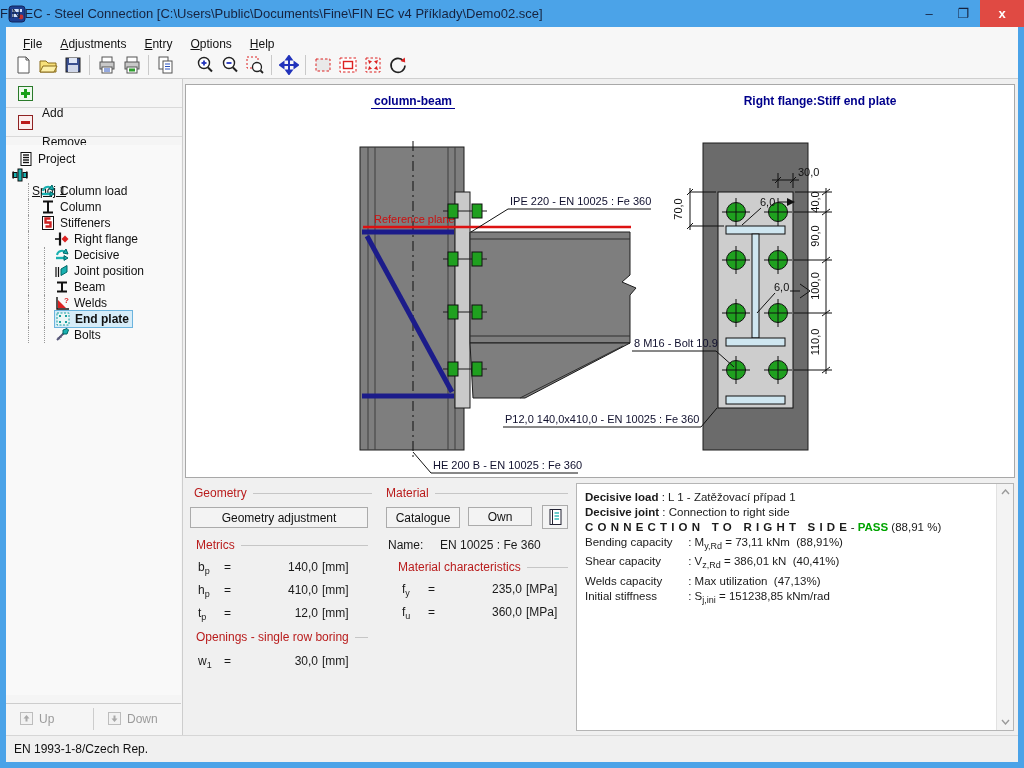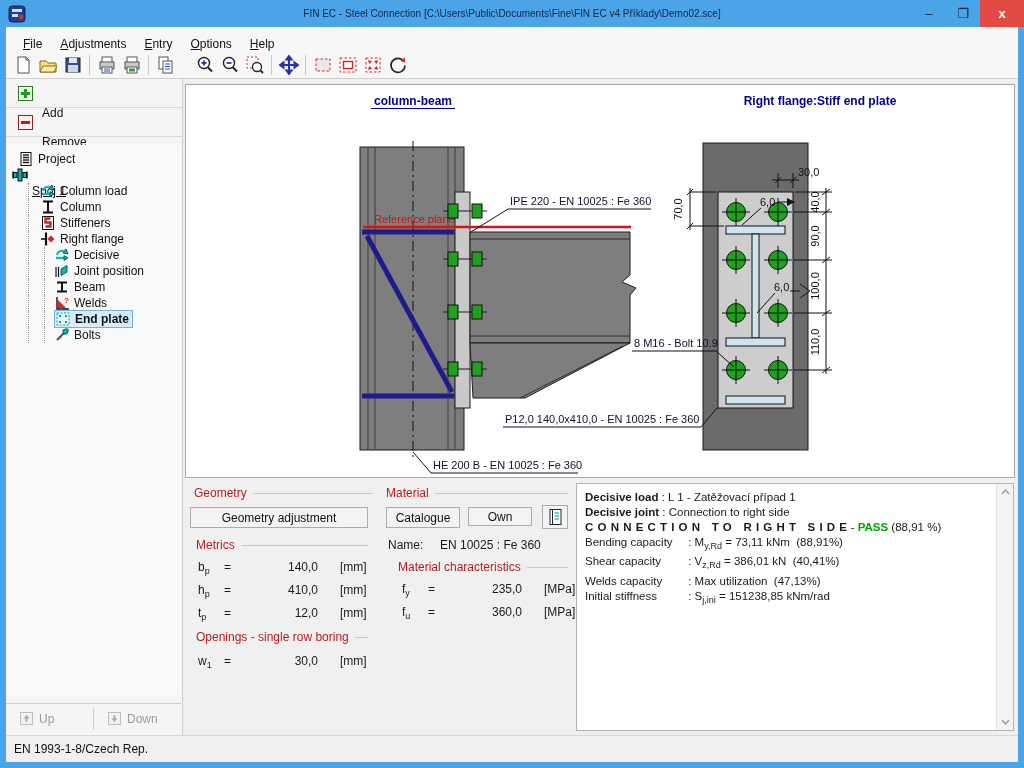--- a/index.html
+++ b/index.html
@@ -2,21 +2,21 @@
 <html><head>
 <meta charset="utf-8">
 <style>
   * { margin:0; padding:0; box-sizing:border-box; }
   html,body { width:1024px; height:768px; overflow:hidden; }
   body { font-family:"Liberation Sans","DejaVu Sans",sans-serif; background:#f0f0f0; position:relative; font-size:12px; color:#1a1a1a; }
 
   
   .titlebar { position:absolute; left:0; top:0; width:1024px; height:27px; background:#4ba3e8; display:flex; align-items:center; }
   .app-icon { width:18px; height:18px; margin-left:8px; }
-  .title-text { position:absolute; left:0; right:0; text-align:center; color:#16233f; font-size:10px; }
+  .title-text { position:absolute; left:0; right:0; text-align:left; color:#16233f; font-size:13px; }
   .caption-btns { position:absolute; right:0; top:0; height:27px; display:flex; }
   .cap-btn { width:34px; height:27px; display:flex; align-items:center; justify-content:center; color:#16233f; font-size:13px; }
   .cap-close { width:44px; background:#e04a43; color:#fff; font-weight:bold; }
   .border-left,.border-right,.border-bottom { position:absolute; background:#4ba3e8; }
   .border-left { left:0; top:27px; width:6px; height:735px; }
   .border-right { left:1018px; top:27px; width:6px; height:735px; }
   .border-bottom { left:0; top:762px; width:1024px; height:6px; }
 
   .menubar { position:absolute; left:6px; top:27px; width:1012px; height:34px; background:#f7f7f7; border-bottom:1px solid #e3e3e3; display:flex; align-items:center; padding-left:8px; }
   .menu-item { padding:4px 9px; color:#111; }
@@ -48,21 +48,21 @@
   
   .geo-panel { position:absolute; left:186px; top:482px; width:386px; height:250px; font-size:12px; }
   .grp-head { display:flex; align-items:center; color:#b91c1c; }
   .grp-head::after { content:""; flex:1; height:1px; background:#c6c6c6; margin-left:6px; }
   .grp-head::before { content:""; width:0; }
   .btn { background:#f3f3f3; border:1px solid #ababab; display:flex; align-items:center; justify-content:center; font-size:12px; color:#111; }
   .vrow { position:absolute; display:flex; align-items:baseline; }
   .vrow .sym { width:26px; }
   .vrow .eq { width:22px; }
   .vrow .val { width:72px; text-align:right; }
-  .vrow .unit { margin-left:22px; }
+  .vrow .unit { margin-left:4px; }
   sub { font-size:9px; }
 
   .results { position:absolute; left:576px; top:483px; width:438px; height:248px; background:#fff; border:1px solid #b5b5b5; }
   .res-body { position:absolute; left:8px; top:6px; right:20px; bottom:4px; font-size:11.5px; line-height:15px; }
   .res-line { white-space:pre; }
   .res-label-b { font-weight:bold; }
   .res-label { display:inline-block; min-width:100px; }
   .pass { color:#00a400; font-weight:bold; }
   .caps { font-weight:bold; letter-spacing:0.5px; }
   .res-scroll { position:absolute; right:0; top:0; bottom:0; width:17px; background:#f3f3f3; border-left:1px solid #e2e2e2; }
@@ -281,21 +281,21 @@
       <span class="lbl">Column</span>
     </div>
     <div class="tree-row" style="padding-left:34px">
       <span class="guide" style="left:22px"></span>
       <svg class="ticon" viewBox="0 0 16 16">
           <rect x="2.5" y="1.5" width="11" height="13" fill="#fff" stroke="#111"></rect>
           <path d="M10.5 3.5 h-5 v4 h5 v4 h-5" fill="none" stroke="#cc2222" stroke-width="2.4"></path>
         </svg>
       <span class="lbl">Stiffeners</span>
     </div>
-    <div class="tree-row" style="padding-left:34px">
+    <div class="tree-row" style="padding-left:48px">
       <span class="guide" style="left:22px"></span>
       <svg class="ticon" viewBox="0 0 16 16">
           <line x1="6" y1="1.5" x2="6" y2="14.5" stroke="#111" stroke-width="2.2"></line>
           <line x1="1" y1="8" x2="5" y2="8" stroke="#111" stroke-width="1.6"></line>
           <polygon points="11,4.5 14.5,8 11,11.5 7.5,8" fill="#dd2222"></polygon>
         </svg>
       <span class="lbl">Right flange</span>
     </div>
 
     <div class="tree-row" style="padding-left:48px">

